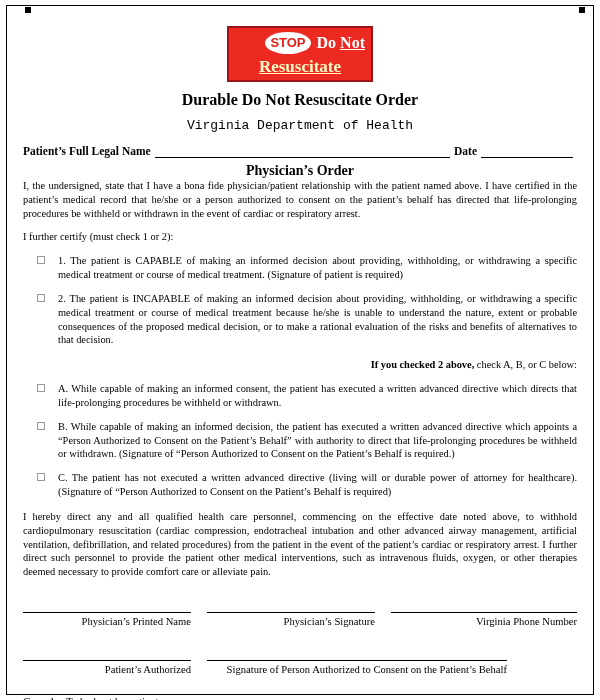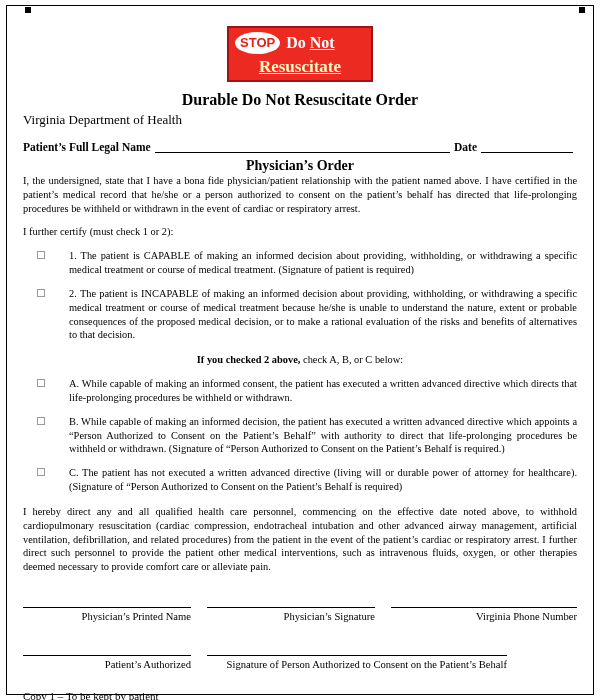--- a/index.html
+++ b/index.html
@@ -10,52 +10,52 @@
     border:1px solid #000; padding:4px 16px 8px 16px; background:#fff;
   }
   .corner-mark { position:absolute; width:6px; height:6px; background:#000; }
   .corner-mark.tl { left:18px; top:1px; }
   .corner-mark.tr { right:8px; top:1px; }
 
   .banner {
     width:146px; margin:16px auto 0 auto; padding:4px 6px 3px 6px;
     background:#ec2a22; border:2px solid #9c1418; text-align:center;
   }
-  .banner-row1 { display:flex; align-items:center; justify-content:flex-start; gap:6px; }
+  .banner-row1 { display:flex; align-items:center; justify-content:flex-end; gap:6px; }
   .stop-oval {
     display:inline-block; background:#fff; color:#e32219; font-weight:bold;
     font-size:13px; line-height:1; padding:4px 5px 5px 5px; border-radius:50% / 50%;
     font-family:"Liberation Sans","DejaVu Sans",sans-serif;
   }
   .donot { color:#fff; font-weight:bold; font-size:16px; white-space:nowrap; }
   .banner-row2 { color:#fef9c3; font-weight:bold; font-size:17px; margin-top:3px; }
   .u { text-decoration:underline; }
   .b { font-weight:bold; }
 
   .title { text-align:center; font-weight:bold; font-size:16px; margin-top:9px; }
-  .subtitle { font-size:13px; margin-top:3px; }
+  .subtitle { text-align:center; font-size:13px; margin-top:9px;font-family:Liberation Mono, monospace; }
 
-  .name-row { display:flex; align-items:center; margin-top:12px; font-size:11.5px; }
+  .name-row { display:flex; align-items:flex-start; margin-top:12px; font-size:11.5px; }
   .name-row .b { white-space:nowrap; }
   .fill { flex:1 1 auto; border-bottom:1px solid #000; height:13px; margin:0 4px; }
   .fill.date { flex:0 0 92px; }
 
   .order-heading { text-align:center; font-size:14px; margin-top:5px; }
 
   .para { font-size:10.4px; line-height:1.33; text-align:justify; }
   .certify { margin-top:10px; text-align:left; }
 
   .option { display:flex; margin-top:10px; padding-left:14px; }
   .checkbox {
     flex:0 0 8px; width:8px; height:8px; border:1px solid #9a9a9a;
     margin-top:2px; margin-right:13px; background:#fff;
   }
-  .opt-text { flex:1 1 auto; font-size:10.4px; line-height:1.33; text-align:justify;margin-left:11px; }
+  .opt-text { flex:1 1 auto; font-size:10.4px; line-height:1.33; text-align:justify; }
 
-  .checked2 { margin-top:11px; text-align:center;font-family:Liberation Serif, serif; }
+  .checked2 { margin-top:11px; text-align:right;font-family:Liberation Serif, serif; }
 
   .direct { margin-top:11px; }
 
   .sig-row { display:flex; gap:16px; margin-top:22px; }
   .sig-col { display:flex; flex-direction:column;text-align:right; }
   .sig-col .sig-line { border-bottom:1px solid #000; height:12px; }
   .sig-col .sig-label { font-size:10.6px; margin-top:3px; }
   .w-a { flex:0 0 168px; }
   .w-b { flex:0 0 168px; }
   .w-c { flex:1 1 auto; }

